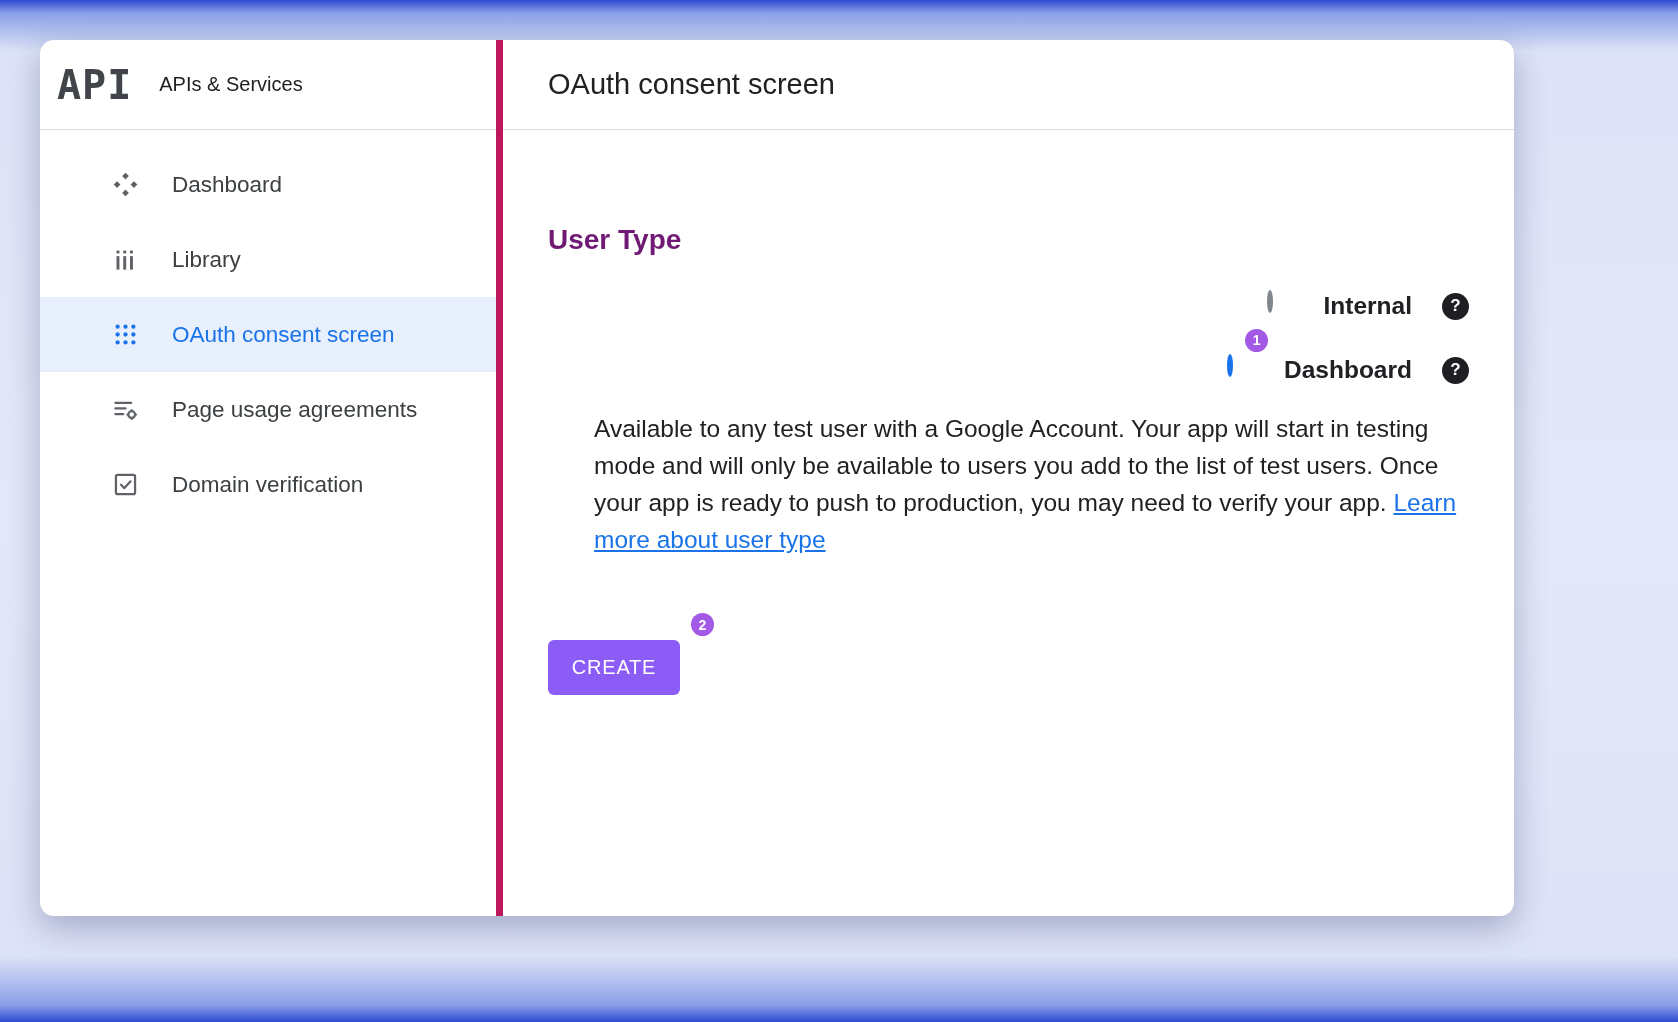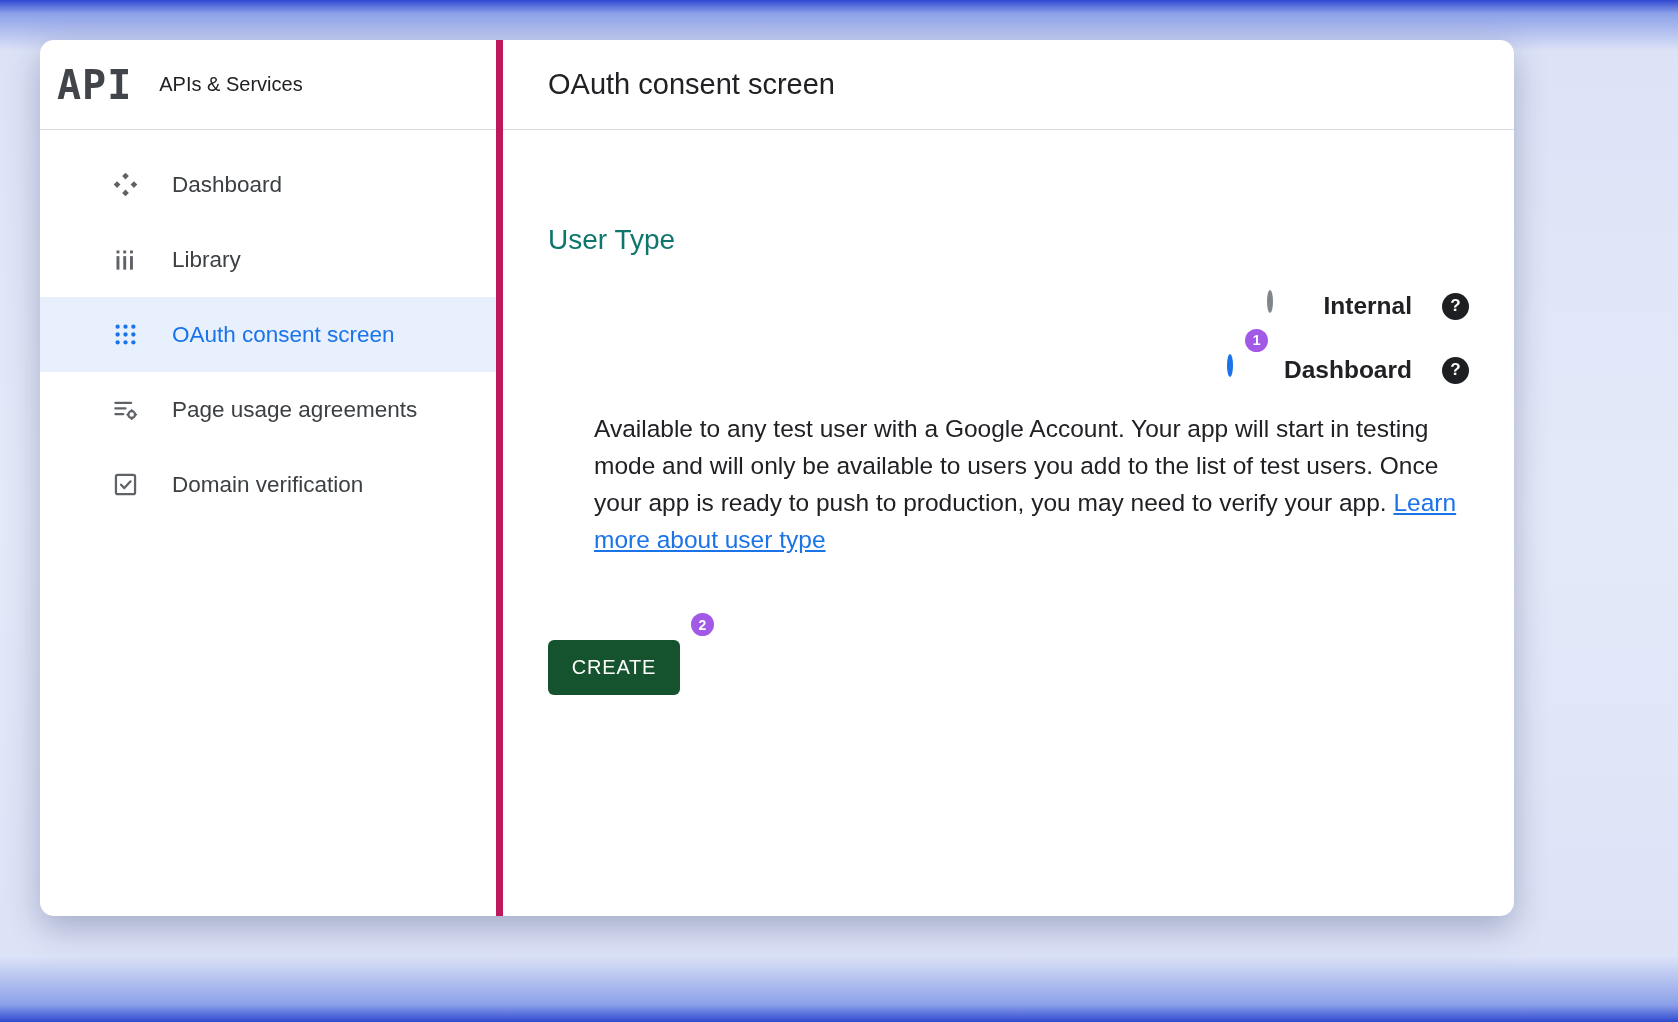--- a/index.html
+++ b/index.html
@@ -84,22 +84,22 @@
   }
   .content { padding: 48px 45px 0 45px; }
   .intro {
     margin: 0;
     font-size: 24.5px; line-height: 37px;
     color: #202124;
     max-width: 905px;
   }
   .user-type {
     margin: 46px 0 0 0;
-    font-size: 28px; font-weight: 400;
-    color: #0f766e;
+    font-size: 28px; font-weight: 700;
+    color: #701a75;
   }
   .option-row {
     display: flex; align-items: center;
     margin-top: 36px;
     justify-content: flex-end;
   }
   .radio-wrap { position: relative; width: 27px; height: 27px; flex: 0 0 27px; }
   .radio {
     width: 27px; height: 27px;
     border: 3px solid #80868b;
@@ -144,21 +144,21 @@
     display: flex; align-items: center; justify-content: center;
   }
   .badge-1 { position: absolute; top: -28px; left: 18px; }
   .create-row {
     margin-top: 82px;
     position: relative;
     display: inline-block;
   }
   .create-btn {
     width: 132px; height: 55px;
-    background: #14532d; color: #ffffff;
+    background: #8b5cf6; color: #ffffff;
     border: none; border-radius: 6px;
     font-family: inherit;
     font-size: 20px; font-weight: 500;
     letter-spacing: 0.8px;
     cursor: pointer;
   }
   .badge-2 { position: absolute; top: -27px; left: 143px; }
 </style>
 </head>
 <body>

